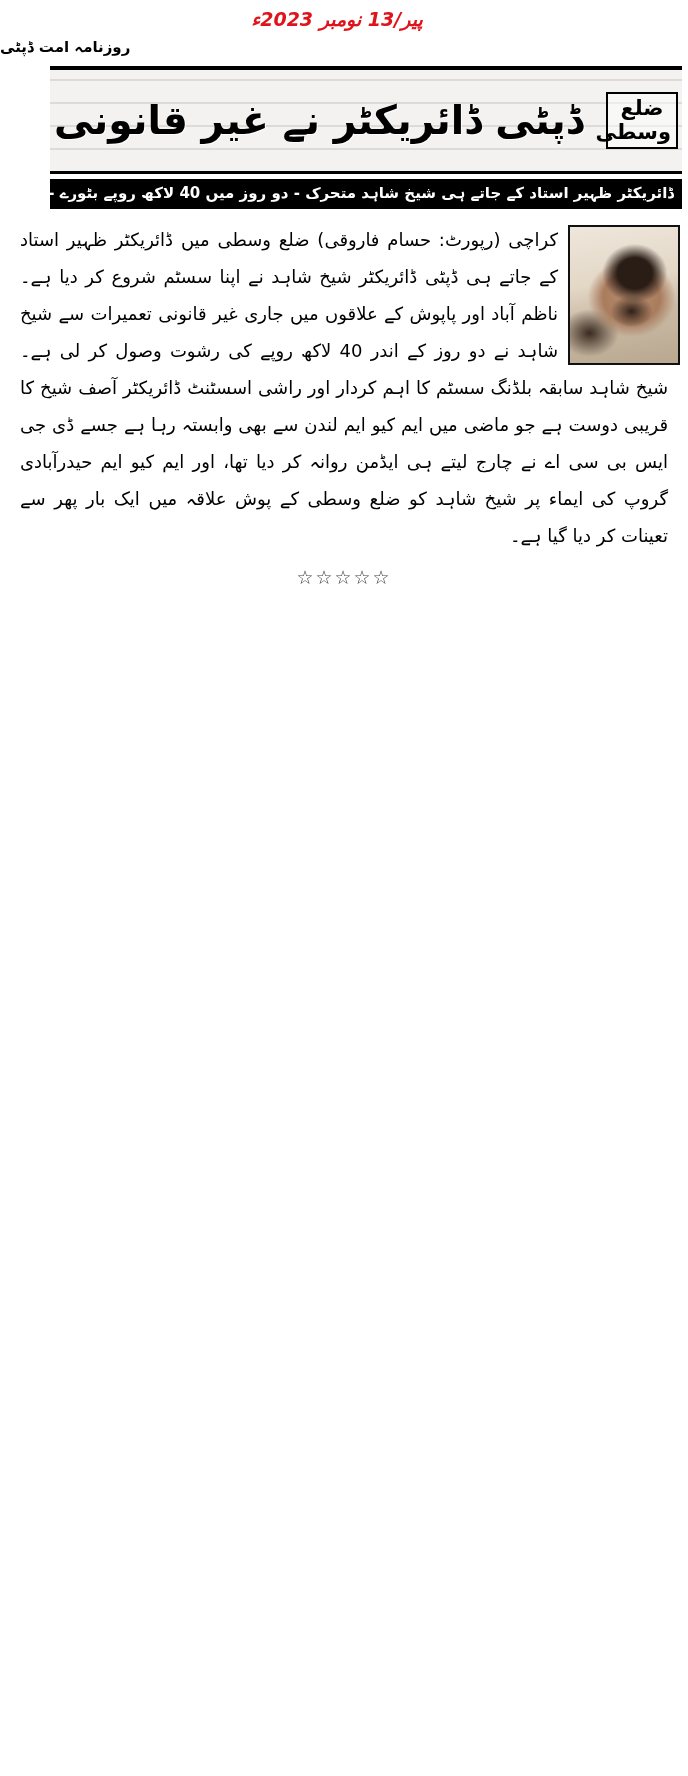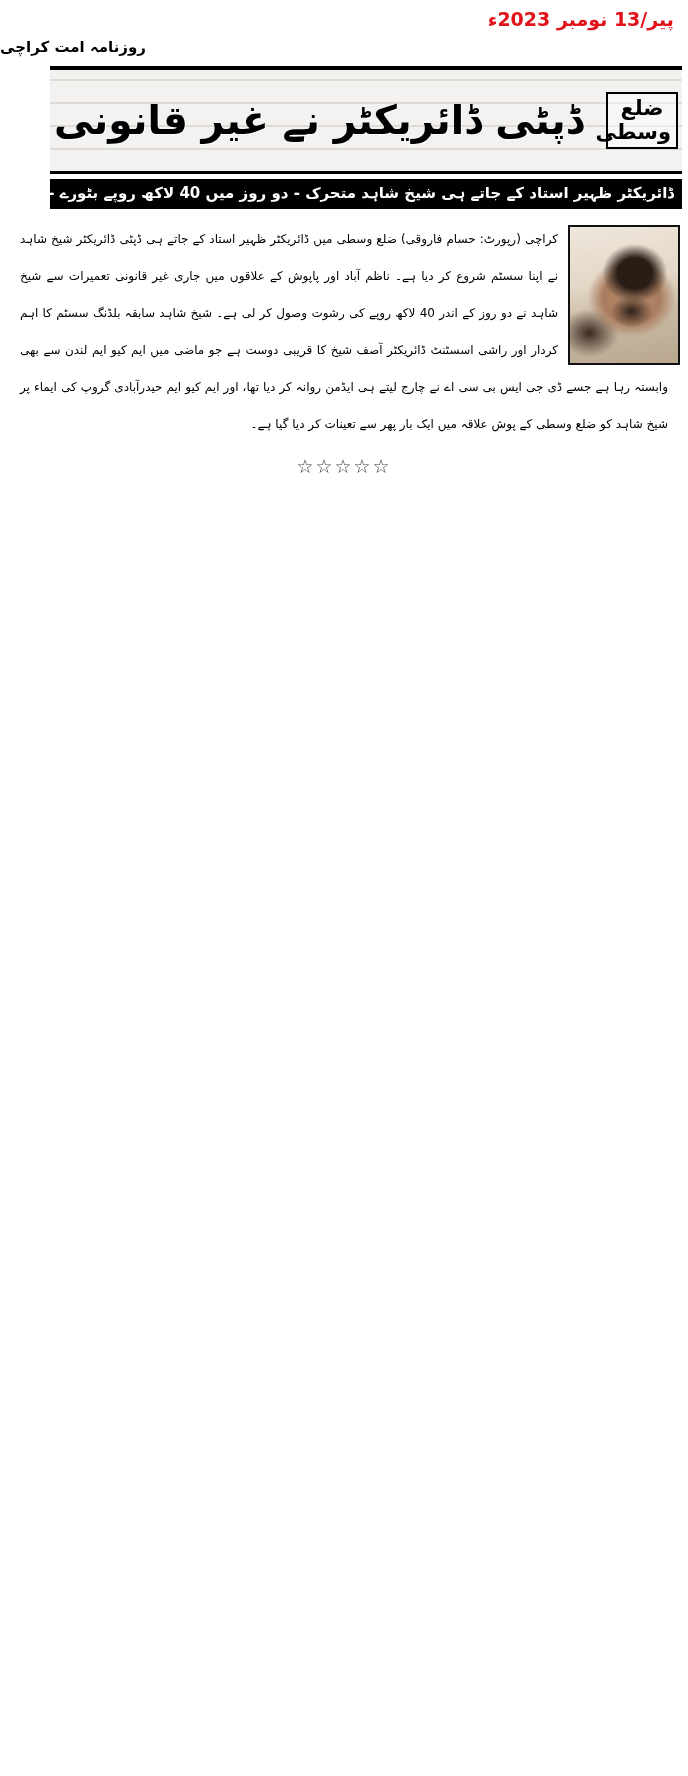--- a/index.html
+++ b/index.html
@@ -22,25 +22,26 @@
     padding: 6px 14px 0 0;
     text-align: left;
   }
   .date-line {
     color: #e0121a;
     font-size: 19px;
     font-weight: bold;
     letter-spacing: 0px;
     line-height: 1.1;
     direction: rtl;
-    text-align: right;
+    text-align: center;
     padding-left: 0;
     padding-right: 0;
     margin: 3px 0 0 0;
     unicode-bidi: isolate;
+    font-style: italic;
   }
   .paper-name {
     font-size: 15px;
     font-weight: bold;
     color: #000;
     direction: rtl;
     text-align: left;
     margin: 8px 0 0 0;
     unicode-bidi: isolate;
   }
@@ -133,21 +134,21 @@
     display: block;
     background:
       radial-gradient(ellipse 42% 30% at 60% 34%, #2a1d16 0%, #2a1d16 38%, rgba(42,29,22,0) 72%),
       radial-gradient(ellipse 26% 16% at 57% 62%, #2f2119 0%, rgba(47,33,25,0) 75%),
       radial-gradient(ellipse 48% 34% at 57% 52%, #b98d6e 0%, #a97c5e 55%, rgba(169,124,94,0) 85%),
       radial-gradient(ellipse 34% 22% at 18% 78%, #3a2a20 0%, rgba(58,42,32,0) 80%),
       linear-gradient(170deg, #efe7dc 0%, #e3d7c6 40%, #cbbba6 62%, #b9a78f 100%);
     filter: blur(0.4px);
   }
   .body-text {
-    font-size: 12px;
+    font-size: 18px;
     line-height: 37px;
     text-align: justify;
     text-justify: inter-word;
     direction: rtl;
     margin: 12px;
     padding: 0;
     word-spacing: 0px;
   }
   .body-text p {
     margin: 0;
@@ -163,21 +164,21 @@
     color: #3a3a3a;
     margin: 14px 0 0 0;
     line-height: 1;
   }
 </style>
 </head>
 <body>
 
 <div class="masthead">
   <div class="date-line">پیر/13 نومبر 2023ء</div>
-  <div class="paper-name">روزنامہ امت کراچی</div>
+  <div class="paper-name">روزنامہ امت ڈپٹی</div>
 </div>
 
 <div class="headline-wrap">
   <div class="headline-main">ڈپٹی ڈائریکٹر نے غیر قانونی تعمیرات کا سسٹم اپنے ہاتھ میں لے لیا</div>
   <div class="headline-district">ضلع وسطی</div>
 </div>
 
 <div class="subhead-bar">ڈائریکٹر ظہیر استاد کے جاتے ہی شیخ شاہد متحرک - دو روز میں 40 لاکھ روپے بٹورے - متحدہ حیدرآبادی گروپ کی ایما پر تعینات</div>
 
 <div class="article">

